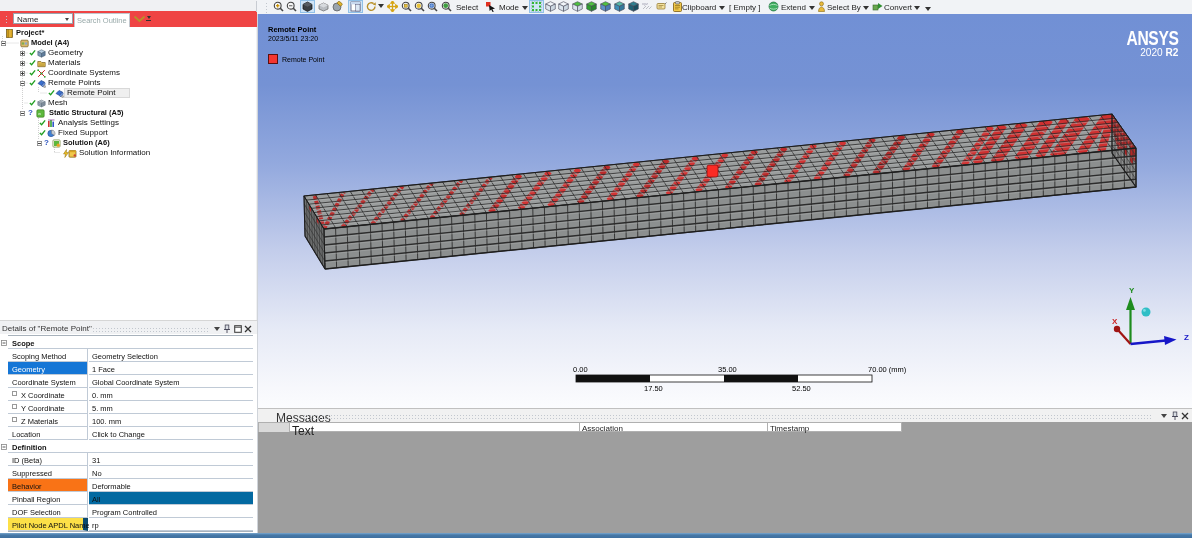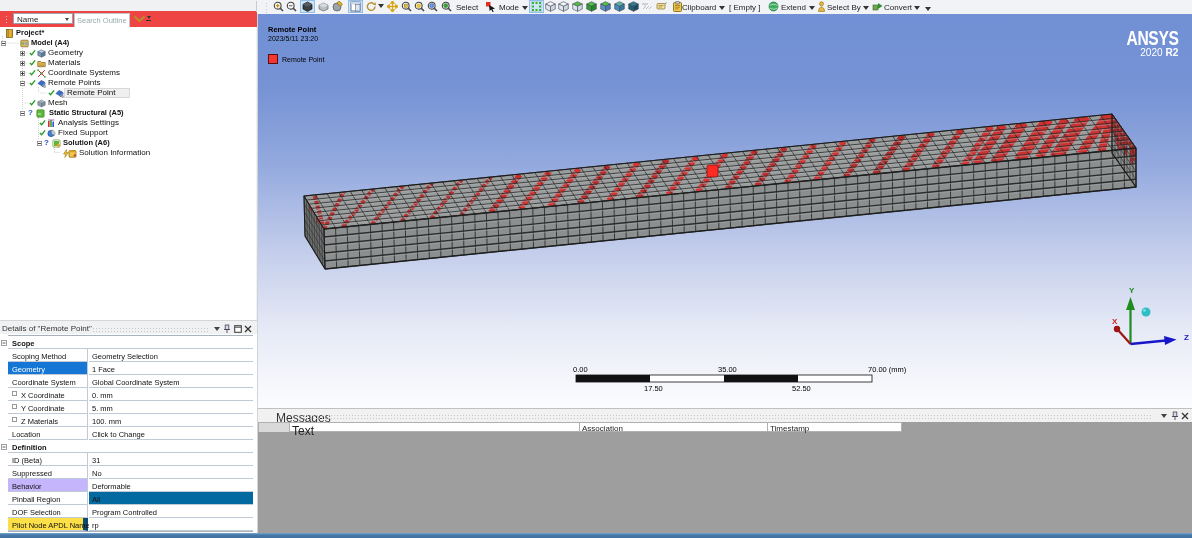--- a/index.html
+++ b/index.html
@@ -274,21 +274,21 @@
         </div>
         <div style="position:absolute;left:89px;top:453px;width:164px;height:13px;background:#fff;border-bottom:1px solid #c0cad6">
           <span style="position:absolute;left:3px;top:2.5px;font-size:7.5px;color:#111;white-space:nowrap">31</span>
         </div>
         <div style="position:absolute;left:8px;top:466px;width:80px;height:13px;background:#fff;border-bottom:1px solid #c0cad6;border-right:1px solid #c0cad6">
           <span style="position:absolute;left:4px;top:2.5px;font-size:7.5px;color:#111;white-space:nowrap">Suppressed</span>
         </div>
         <div style="position:absolute;left:89px;top:466px;width:164px;height:13px;background:#fff;border-bottom:1px solid #c0cad6">
           <span style="position:absolute;left:3px;top:2.5px;font-size:7.5px;color:#111;white-space:nowrap">No</span>
         </div>
-        <div style="position:absolute;left:8px;top:479px;width:80px;height:13px;background:#c4b5fd;border-bottom:1px solid #c0cad6;border-right:1px solid #c0cad6">
+        <div style="position:absolute;left:8px;top:479px;width:80px;height:13px;background:#f97316;border-bottom:1px solid #c0cad6;border-right:1px solid #c0cad6">
           <span style="position:absolute;left:4px;top:2.5px;font-size:7.5px;color:#111;white-space:nowrap">Behavior</span>
         </div>
         <div style="position:absolute;left:89px;top:479px;width:164px;height:13px;background:#fff;border-bottom:1px solid #c0cad6">
           <span style="position:absolute;left:3px;top:2.5px;font-size:7.5px;color:#111;white-space:nowrap">Deformable</span>
         </div>
         <div style="position:absolute;left:8px;top:492px;width:80px;height:13px;background:#fff;border-bottom:1px solid #c0cad6;border-right:1px solid #c0cad6">
           <span style="position:absolute;left:4px;top:2.5px;font-size:7.5px;color:#111;white-space:nowrap">Pinball Region</span>
         </div>
         <div style="position:absolute;left:89px;top:492px;width:164px;height:13px;background:#0369a1;border-bottom:1px solid #c0cad6">
           <span style="position:absolute;left:3px;top:2.5px;font-size:7.5px;color:#111;white-space:nowrap">All</span>

